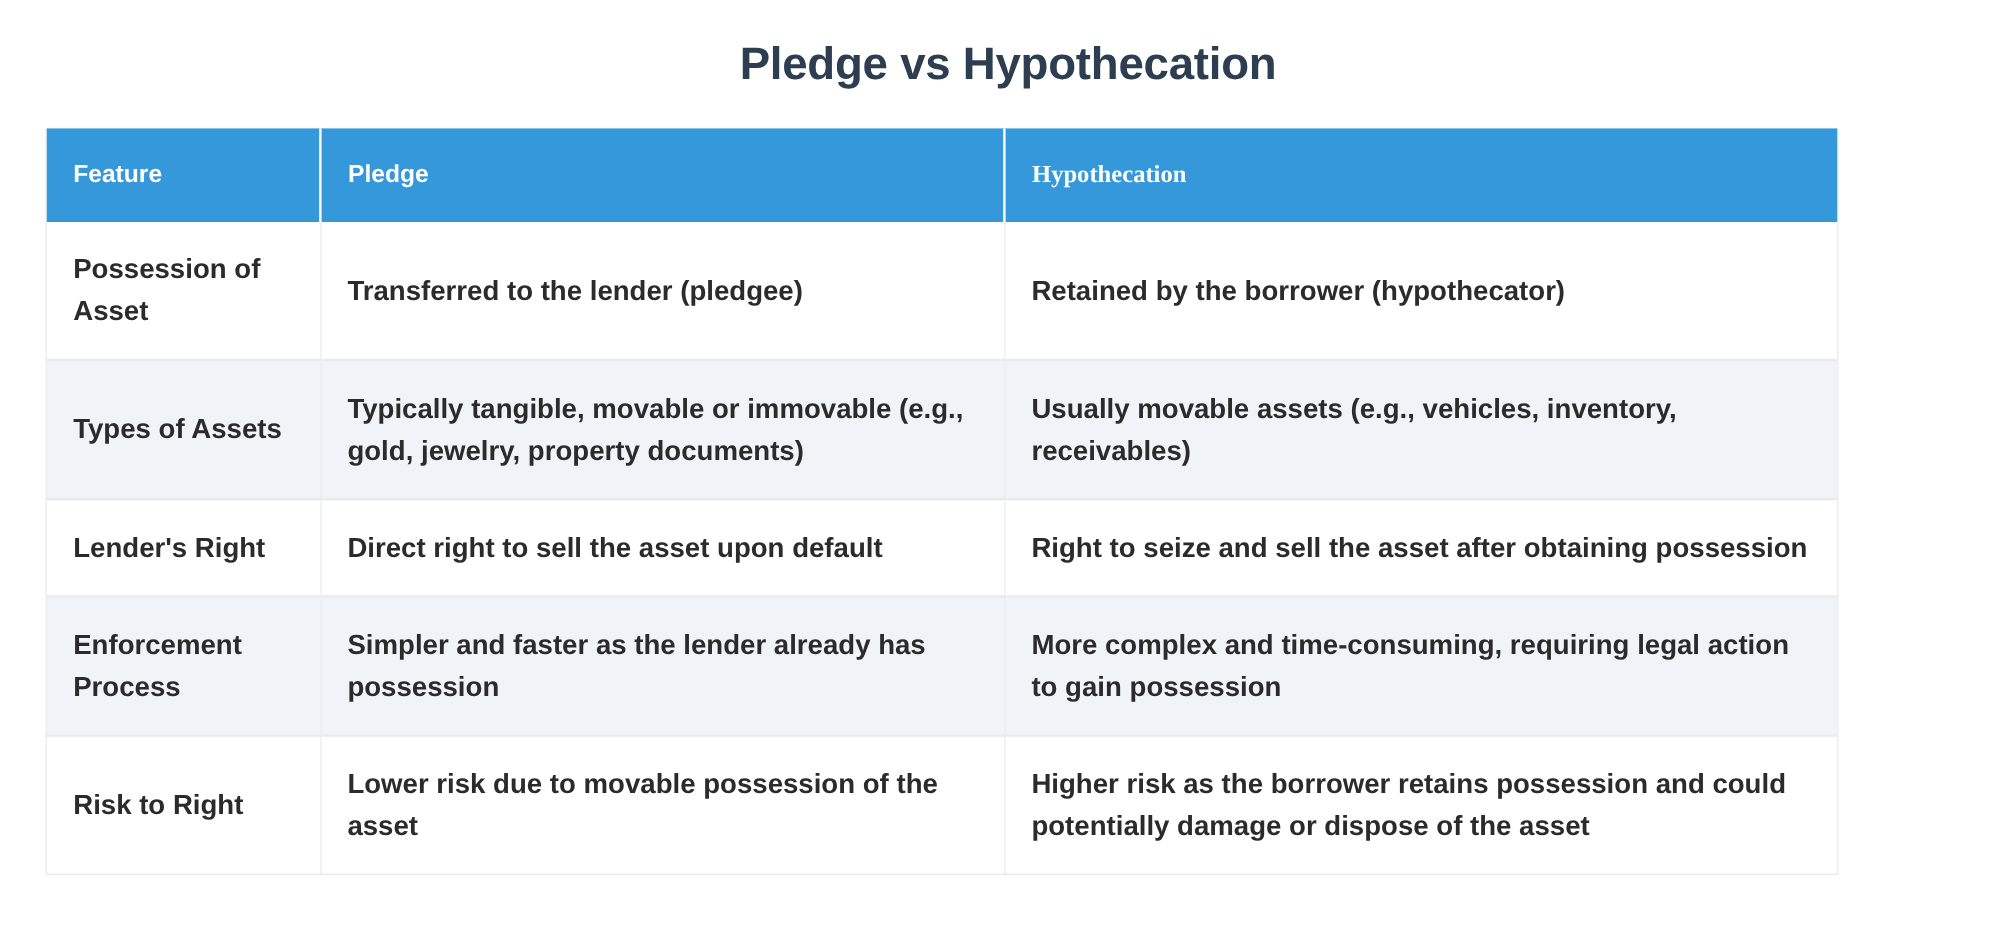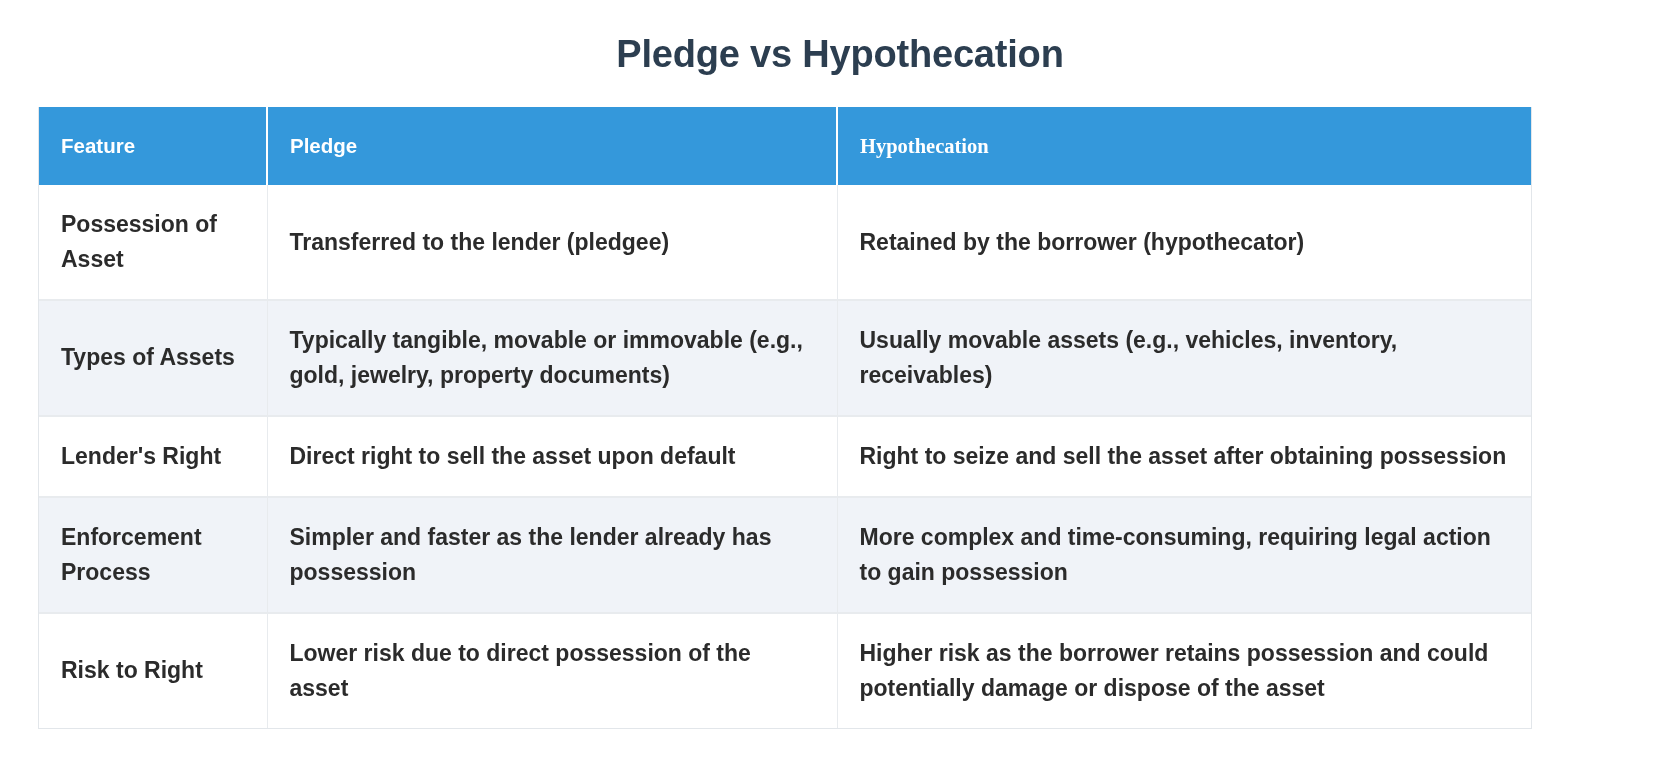--- a/index.html
+++ b/index.html
@@ -143,21 +143,21 @@
         </tr>
 
         <tr class="alt">
           <td class="feature-cell">Enforcement Process</td>
           <td>Simpler and faster as the lender already has possession</td>
           <td>More complex and time-consuming, requiring legal action to gain possession</td>
         </tr>
 
         <tr>
           <td class="feature-cell">Risk to Right</td>
-          <td>Lower risk due to direct possession of the asset</td>
+          <td>Lower risk due to movable possession of the asset</td>
           <td>Higher risk as the borrower retains possession and could potentially damage or dispose of the asset</td>
         </tr>
 
       </tbody>
     </table>
   </div>
 
 </div>
 
 </body></html>

